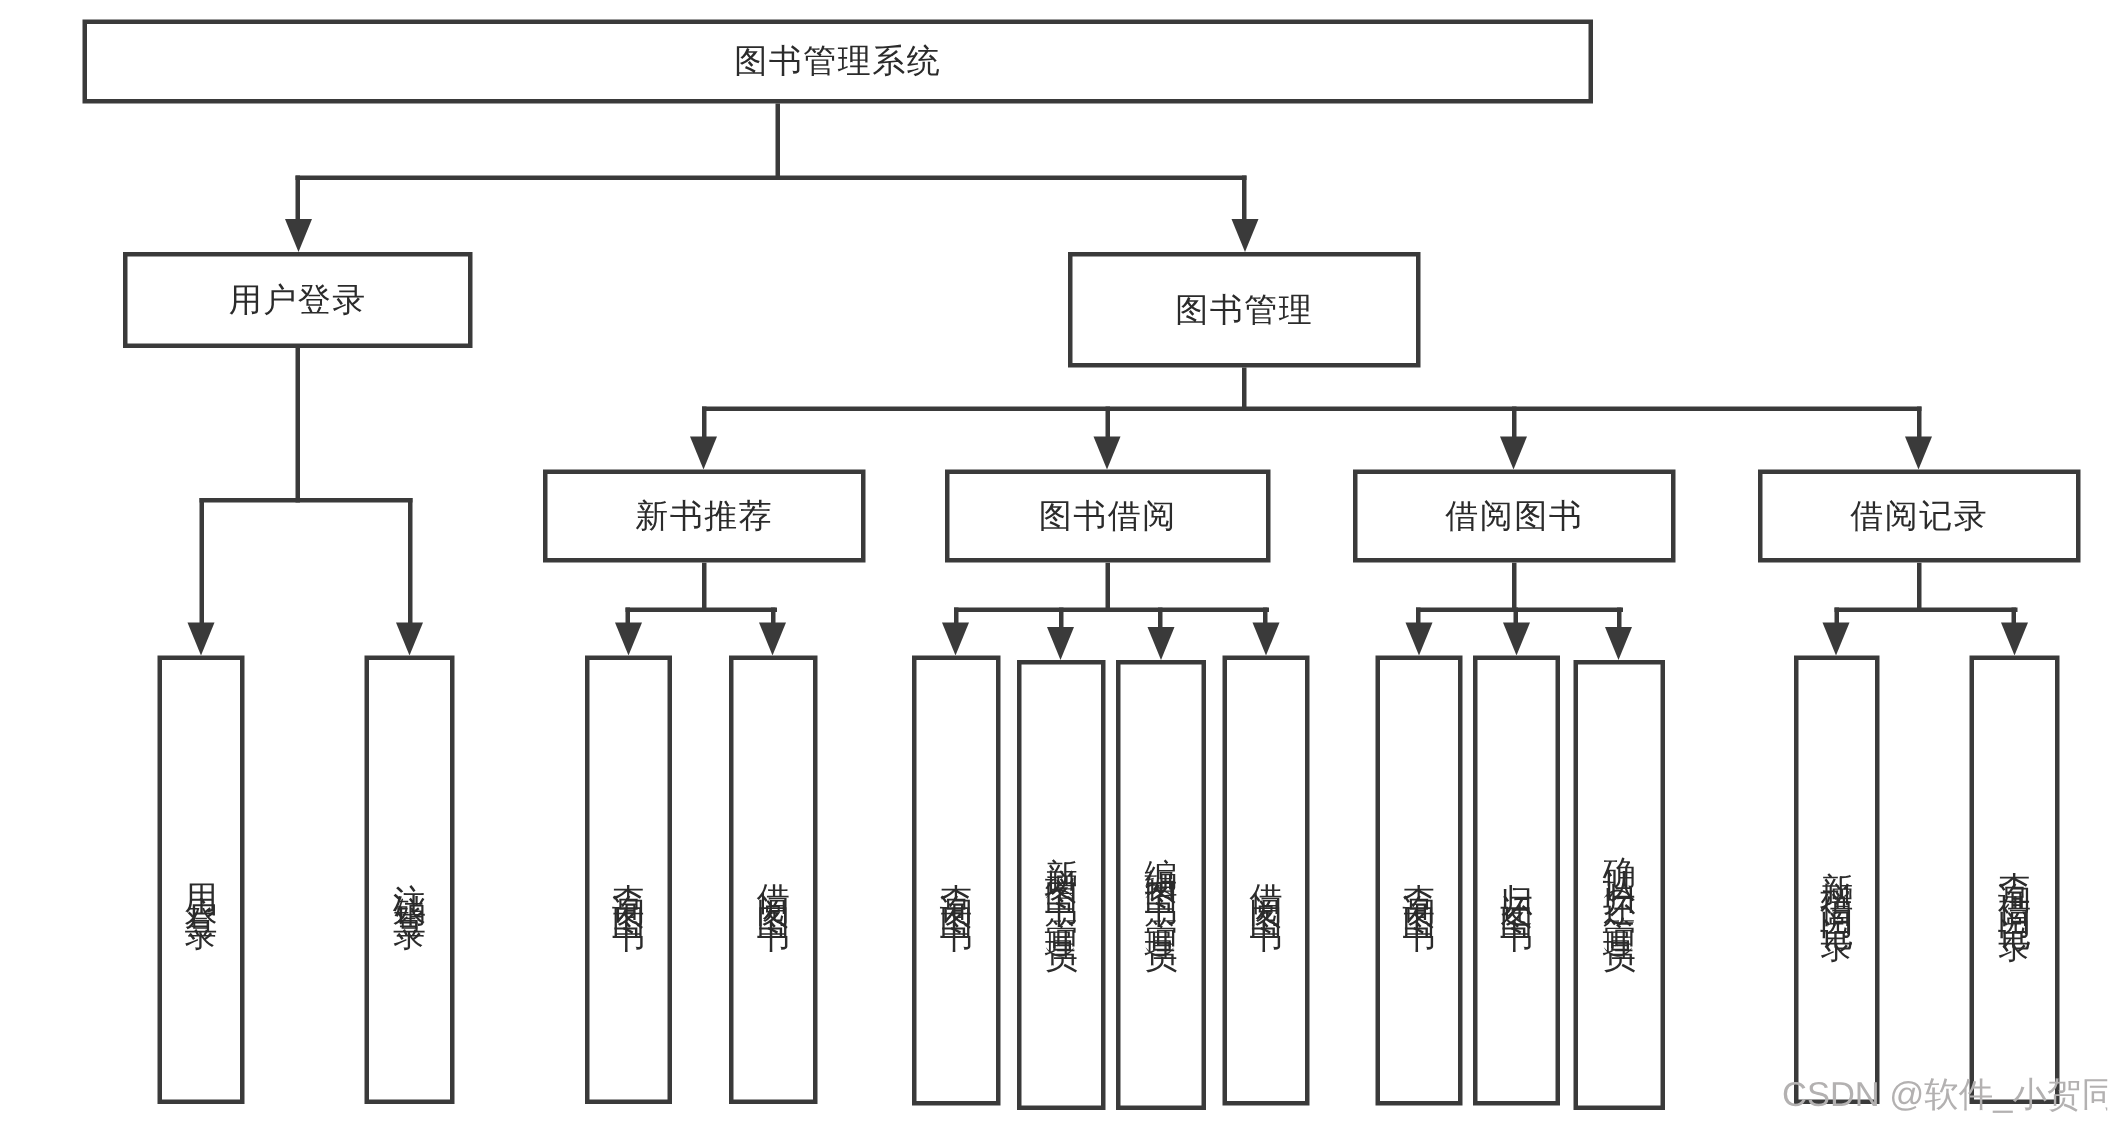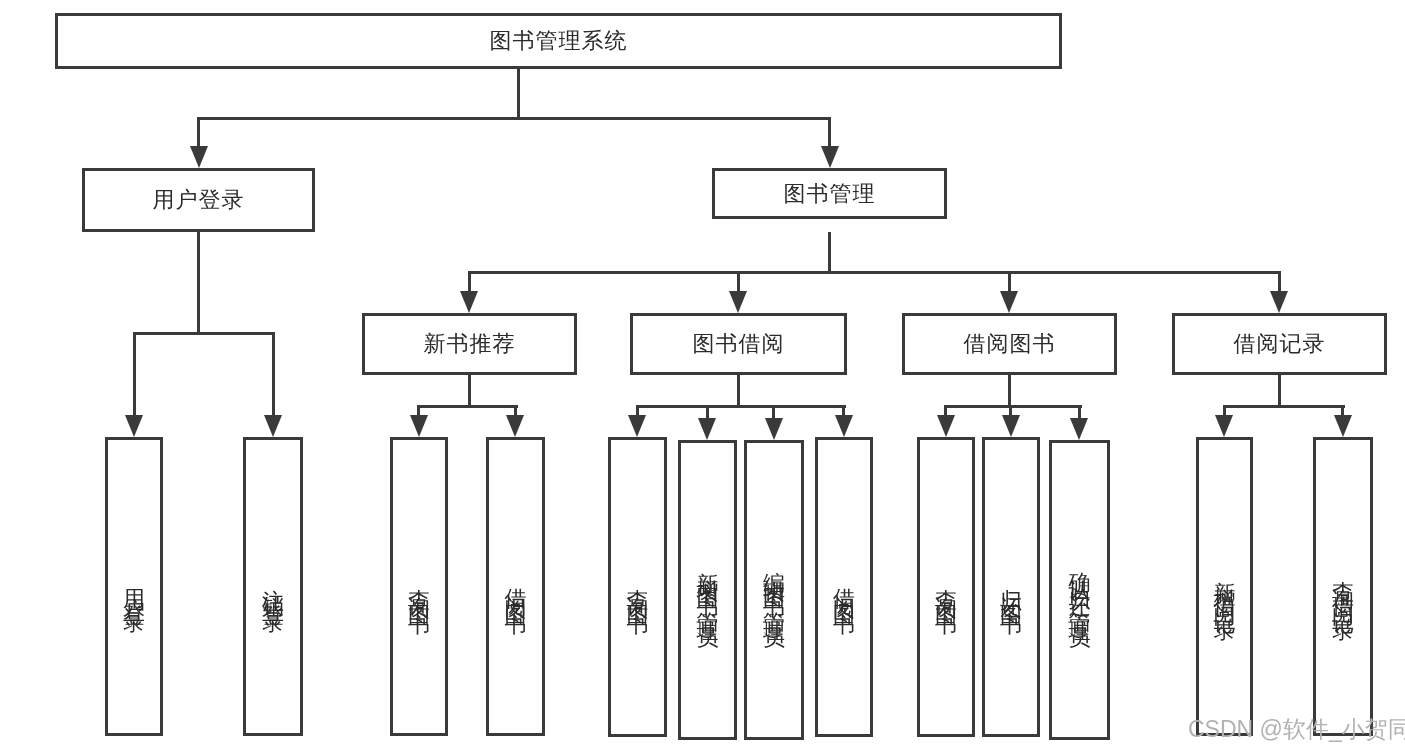--- a/index.html
+++ b/index.html
@@ -154,21 +154,21 @@
     <div class="arrow" style="left:1334px;top:415px;"></div>
   </div>
 
   <div class="node" style="left:12px;top:13px;width:1007px;height:56px;margin-left:43px;">
     <span class="label">图书管理系统</span>
   </div>
 
   <div class="node" style="left:82px;top:168px;width:233px;height:64px;">
     <span class="label">用户登录</span>
   </div>
-  <div class="node" style="left:712px;top:168px;width:235px;height:51px;">
+  <div class="node" style="left:712px;top:168px;width:235px;height:77px;">
     <span class="label">图书管理</span>
   </div>
 
   <div class="node" style="left:630px;top:313px;width:217px;height:62px;">
     <span class="label">图书借阅</span>
   </div>
   <div class="node" style="left:362px;top:313px;width:215px;height:62px;">
     <span class="label">新书推荐</span>
   </div>
   <div class="node" style="left:902px;top:313px;width:215px;height:62px;">

